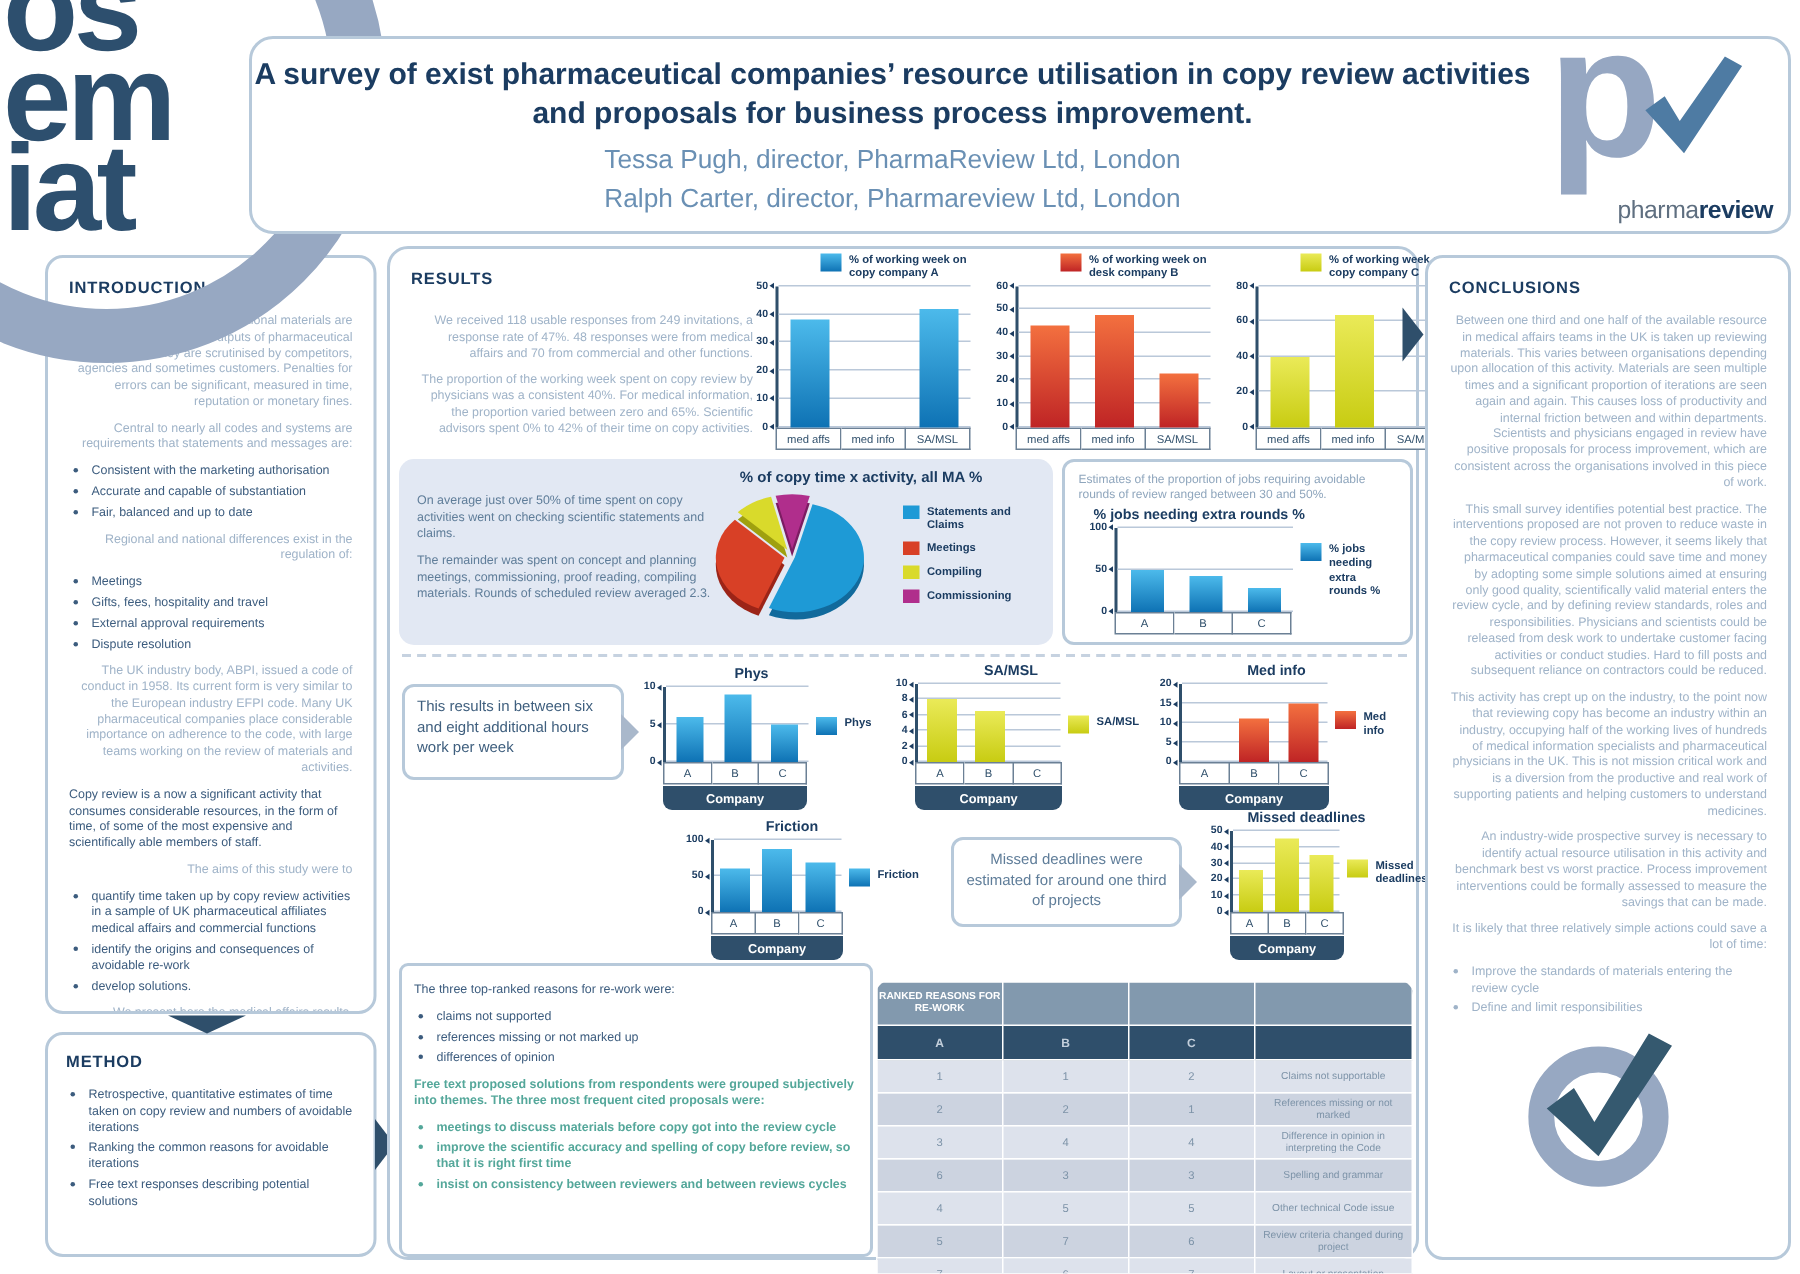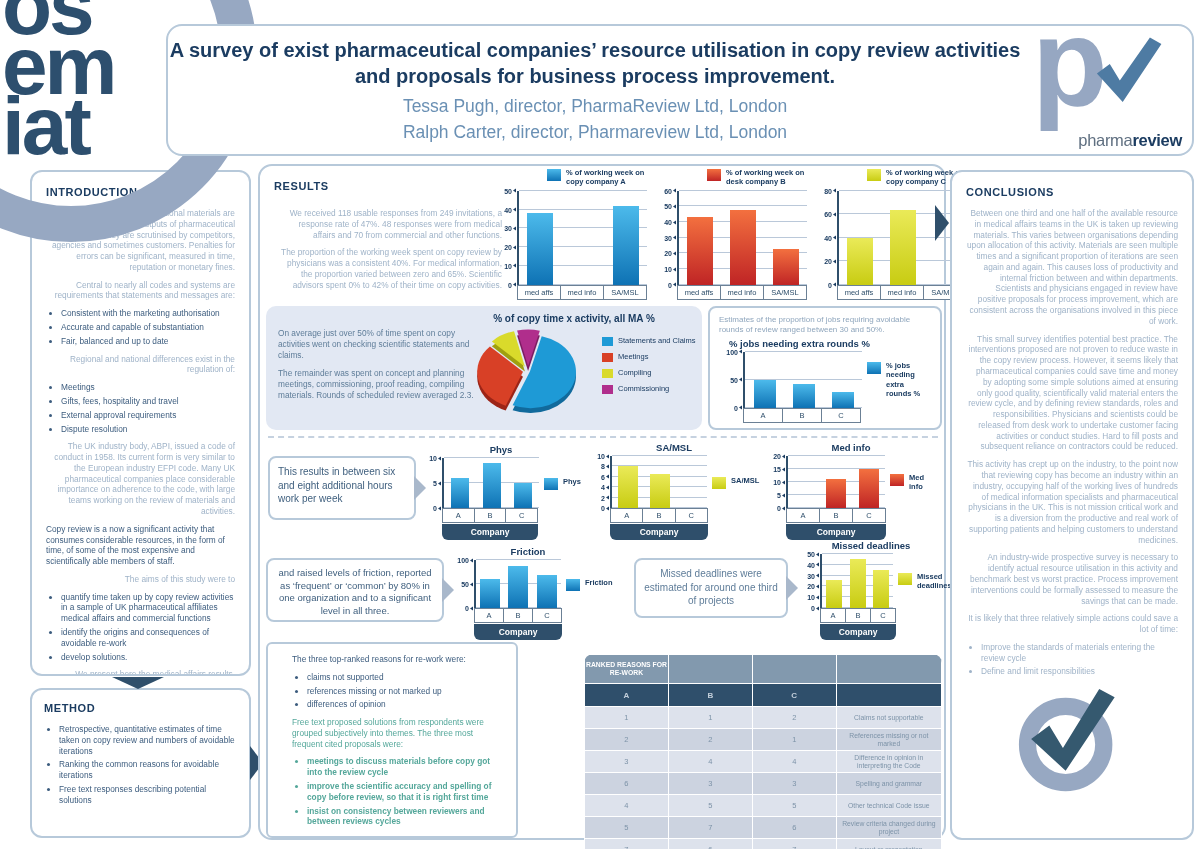--- a/index.html
+++ b/index.html
@@ -30,21 +30,21 @@
   .obox{position:absolute;background:#fff;border:2px solid #b7c9da;border-radius:12px;
         box-sizing:border-box;padding:12px 14px;overflow:hidden;}
   .intro{left:30px;top:170px;width:221px;height:506px;}
   .method{left:30px;top:688px;width:221px;height:150px;padding:10px 12px;}
   .conclusions{left:950px;top:170px;width:244px;height:670px;}
 
   .sec-h{font-size:11px;font-weight:bold;letter-spacing:0.6px;color:#1b3c61;margin:2px 0 10px;}
   .txt{font-size:8.3px;line-height:1.3;margin:0 0 7px;}
   .lt{color:#9fb3c8;text-align:right;}
   .dk{color:#3c5c7e;}
-  .teal{color:#54a79a;}
+  .teal{color:#54a79a;font-weight:bold;}
   ul{margin:0 0 7px;padding-left:15px;}
   li{font-size:8.3px;line-height:1.3;margin-bottom:3px;}
   .dk-list li{color:#3c5c7e;}
   .lt-list li{color:#9fb3c8;}
   .teal-list li{color:#54a79a;font-weight:bold;}
 
   
   .arrow-down{position:absolute;left:112px;top:677px;width:0;height:0;z-index:4;
               border-left:26px solid transparent;border-right:26px solid transparent;
               border-top:12px solid #2f4f6b;}
@@ -64,41 +64,41 @@
   .pie-band{position:absolute;left:6px;top:140px;width:436px;height:124px;background:#e2e8f3;border-radius:10px;}
   .pie-text{position:absolute;left:12px;top:22px;width:198px;}
   .pie-text p{font-size:8.3px;line-height:1.3;color:#5f7d99;margin:0 0 8px;}
   .pie-title{position:absolute;right:6px;top:7px;width:244px;text-align:center;font-size:10px;
              font-weight:bold;color:#1b3c61;}
   .pie-svg{position:absolute;left:204px;top:16px;width:120px;height:104px;}
   .pie-svg svg{width:100%;height:100%;}
   .pie-legend{position:absolute;right:4px;top:30px;width:96px;}
   .pl-row{display:flex;gap:5px;margin-bottom:6px;align-items:flex-start;}
   .pl-sq{width:11px;height:9px;flex:none;margin-top:1px;}
-  .pl-tx{font-size:7.5px;font-weight:normal;color:#1b3c61;line-height:1.2;}
+  .pl-tx{font-size:7.5px;font-weight:bold;color:#1b3c61;line-height:1.2;}
 
   .extra-box{position:absolute;left:448px;top:140px;width:234px;height:124px;border:2px solid #b7c9da;
              border-radius:8px;background:#fff;box-sizing:border-box;padding:7px 9px;}
   .extra-text{font-size:8px;line-height:1.3;color:#8fa6bd;margin:0 0 2px;}
 
   .dashed{position:absolute;left:8px;top:270px;width:670px;border-top:2px dashed #c6d2e0;}
 
   .speech{position:absolute;border:2px solid #b7c9da;border-radius:8px;background:#fff;
           box-sizing:border-box;padding:7px 8px;}
   .sp-arrow{position:absolute;right:-12px;top:50%;margin-top:-12px;width:0;height:0;
             border-top:12px solid transparent;border-bottom:12px solid transparent;
             border-left:12px solid #a9b8cb;}
   .sp-hours{left:8px;top:290px;width:148px;height:64px;font-size:10px;color:#3f5f7e;line-height:1.35;}
   .sp-friction{left:6px;top:392px;width:178px;height:64px;font-size:9.5px;color:#3f5f7e;
                text-align:center;line-height:1.32;}
   .sp-deadlines{left:374px;top:392px;width:154px;height:60px;font-size:10px;color:#5f7d99;
                 text-align:center;line-height:1.35;}
 
-  .rework{position:absolute;left:6px;top:476px;width:252px;height:196px;border:2px solid #b7c9da;
-          border-radius:6px;box-sizing:border-box;padding:10px 24px;overflow:hidden;}
+  .rework{position:absolute;left:6px;top:476px;width:316px;height:196px;border:2px solid #b7c9da;
+          border-radius:6px;box-sizing:border-box;padding:10px 8px;overflow:hidden;}
 
   .twrap{position:absolute;left:324px;top:488px;width:358px;border-radius:9px;overflow:hidden;}
   .twrap table{width:100%;border-collapse:collapse;}
   .twrap td{border:1.5px solid #fff;text-align:center;vertical-align:middle;}
   .twrap col.cA{width:23.5%;}
   .twrap col.cD{width:29.5%;}
   .t-title td{background:#8299ae;color:#fff;font-size:6.8px;font-weight:bold;height:26px;line-height:1.2;}
   .t-head td{background:#2f4f6b;color:#c3cfdb;font-weight:bold;font-size:8px;height:20px;}
   .t-odd td{background:#dde2ec;}
   .t-even td{background:#ccd3e0;}
@@ -658,24 +658,20 @@
           </div>
         </div>
         <div class="c-xrow">
           <div class="c-xcell">A</div>
           <div class="c-xcell">B</div>
           <div class="c-xcell">C</div>
         </div>
         <div class="c-xlabel">Company</div>
       </div>
 
-    <div class="speech sp-friction">
-      <span>and raised levels of friction, reported as ‘frequent’ or ‘common’ by 80% in one organization and to a significant level in all three.</span>
-      <i class="sp-arrow"></i>
-    </div>
     <div class="chart ch-friction">
         <div class="c-title">Friction</div>
         <div class="c-body">
           <div class="c-yaxis">
             <div class="c-tick" style="bottom:0%">
               <span>0</span>
               <i></i>
             </div>
             <div class="c-tick" style="bottom:50%">
               <span>50</span>

